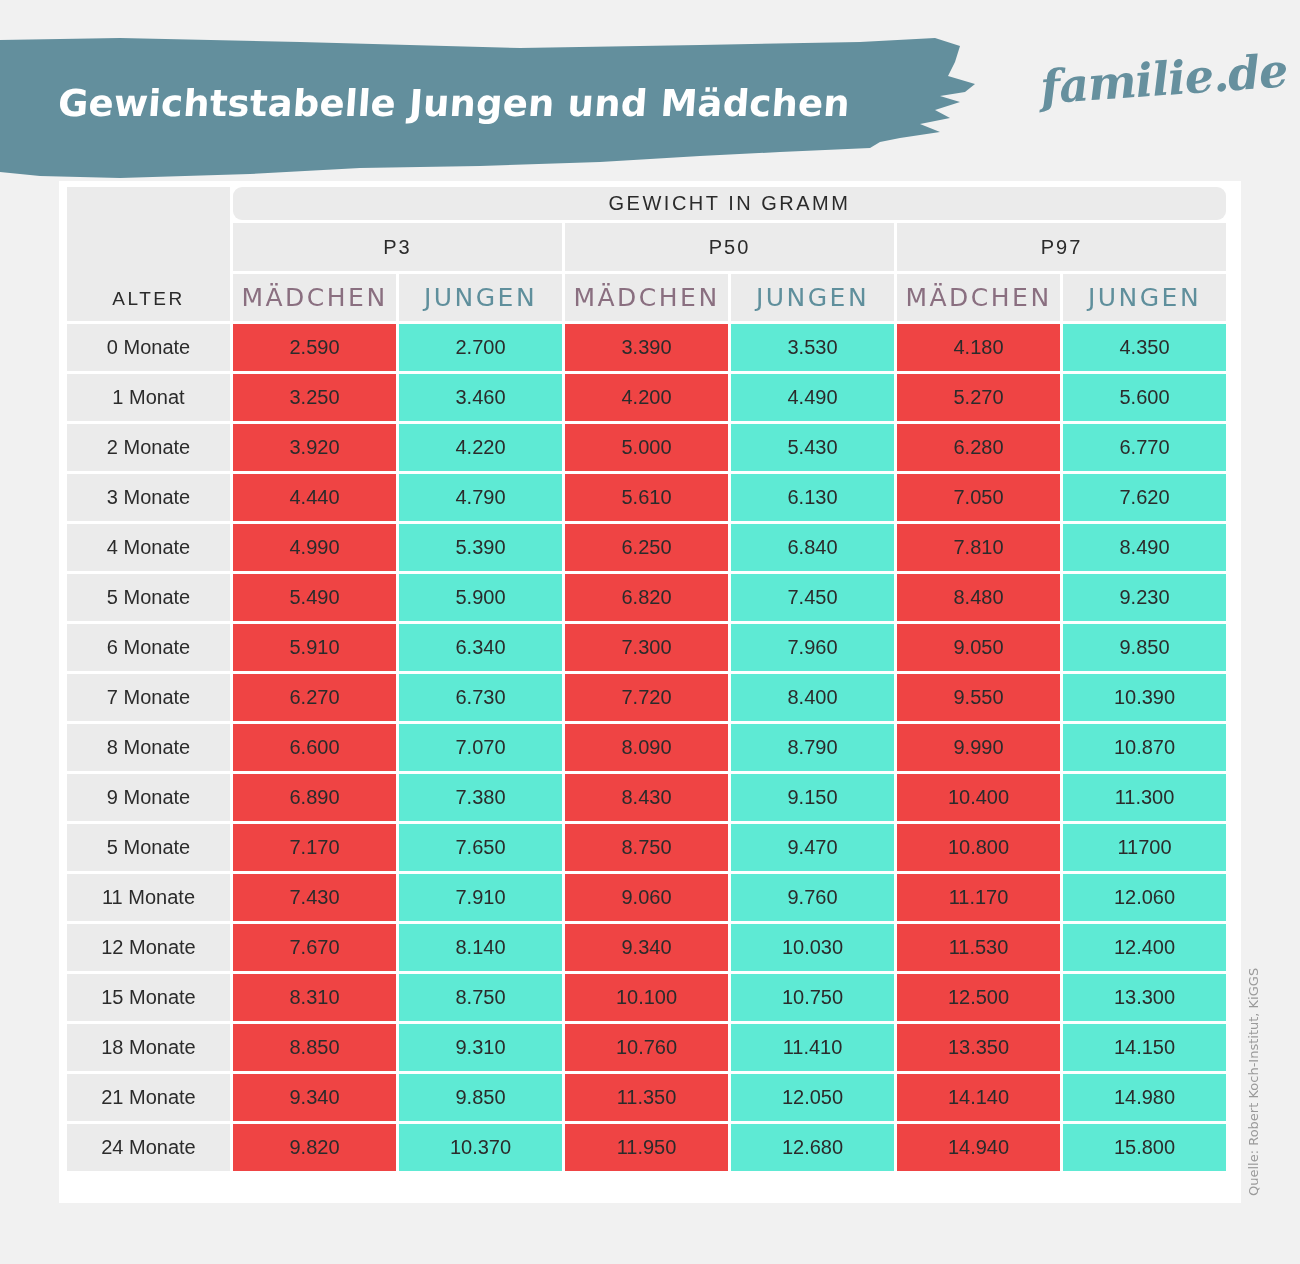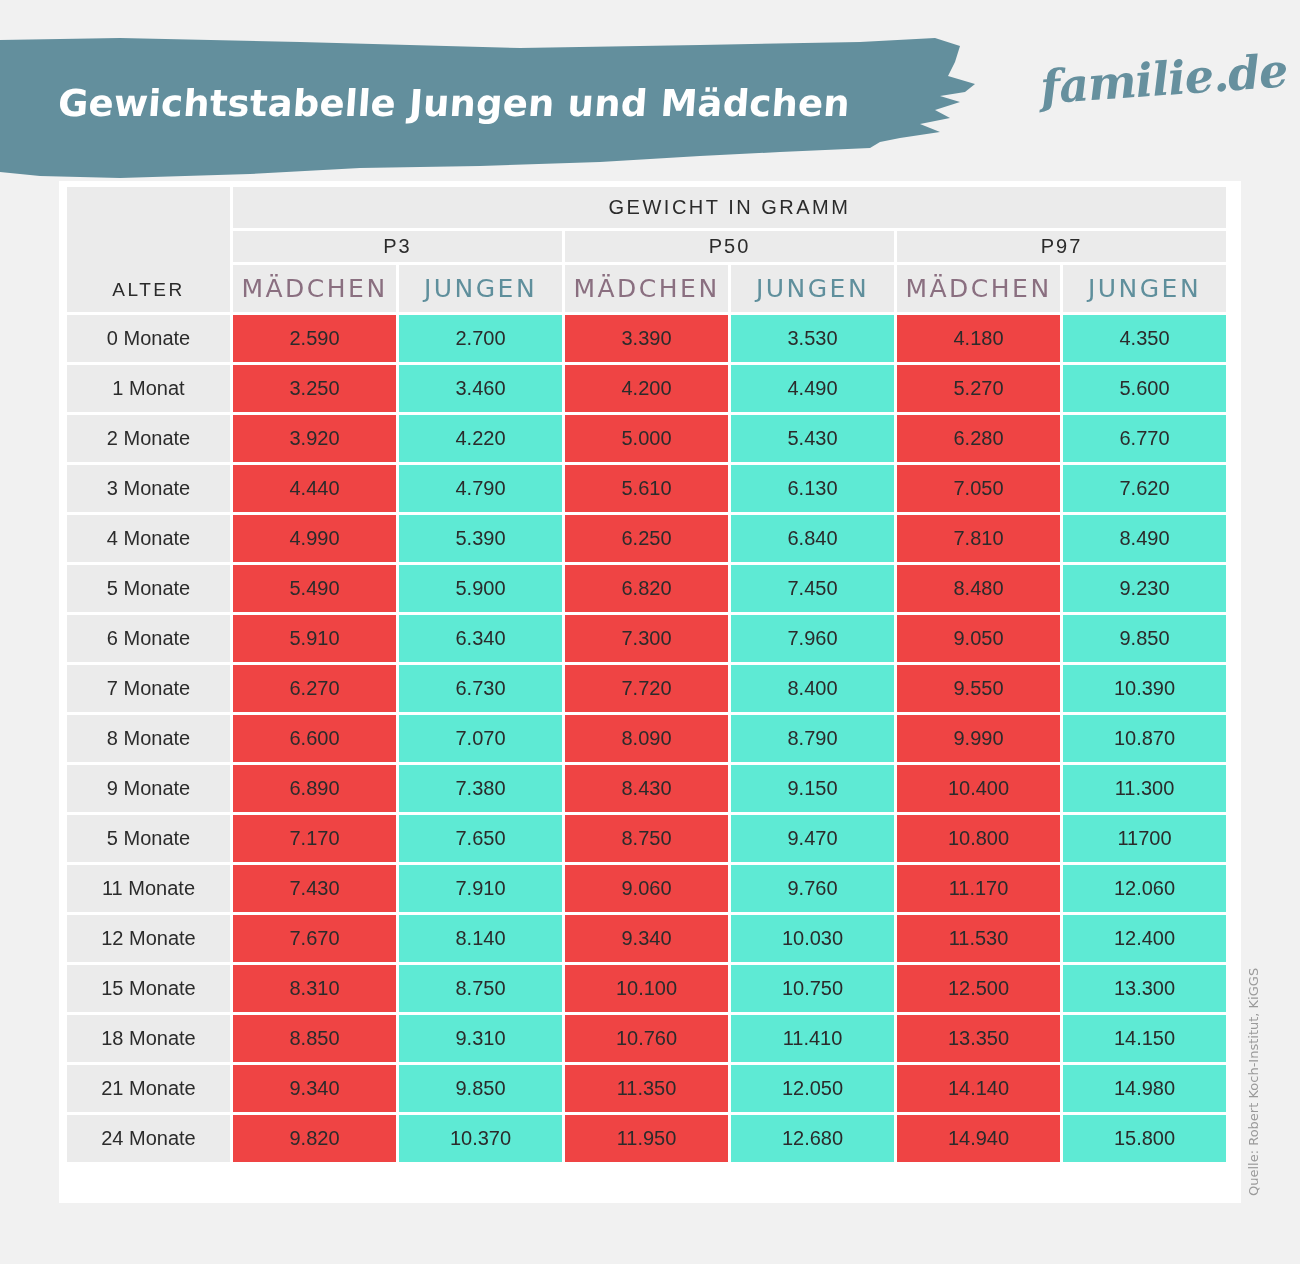--- a/index.html
+++ b/index.html
@@ -55,22 +55,22 @@
       padding: 0;
       text-align: center;
       vertical-align: middle;
       color: #2b2b2b;
       font-family: "Liberation Sans", sans-serif;
       font-weight: normal;
     }
     .hdr { background: #ebebeb; }
     .col-age { width: 163px; }
     .col-val { width: 163px; }
-    .h-top { height: 41px; font-size: 20px; letter-spacing: 2.5px; }
-    .h-pct { height: 31px; font-size: 20px; font-weight: normal; letter-spacing: 2px; }
+    .h-top { height: 33px; font-size: 20px; letter-spacing: 2.5px; border-radius: 9px; }
+    .h-pct { height: 48px; font-size: 20px; font-weight: normal; letter-spacing: 2px; }
     .h-sex { height: 47px; font-size: 25px; letter-spacing: 2.5px;
              font-family: "DejaVu Sans", sans-serif !important; }
     .h-age { font-size: 19px; letter-spacing: 2.5px; vertical-align: bottom !important; padding-bottom: 11px !important; }
     .girl-h { color: #8a6f80 !important; margin-left: 25px; }
     .boy-h  { color: #5f8f9c !important; margin-top: 28px; }
     tr.row td { height: 47px; font-size: 20px; }
     td.age { background: #ebebeb; }
     td.girl { background: #ef4444; }
     td.boy { background: #5eead4; }
 

